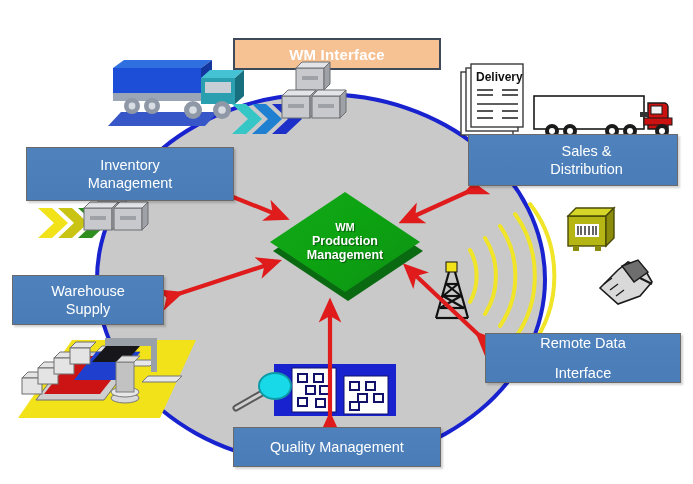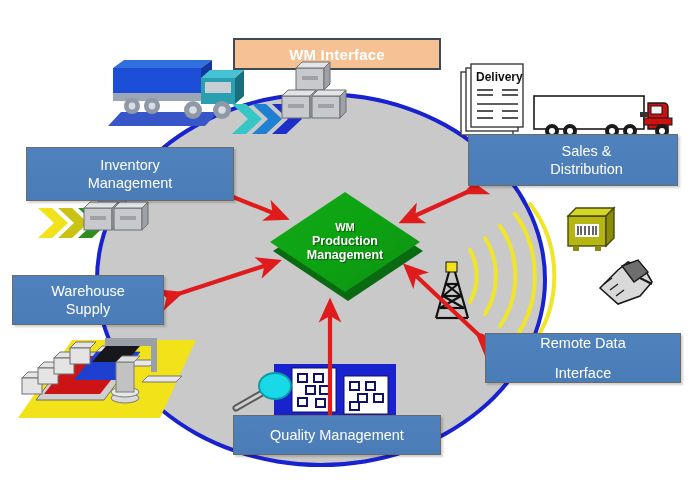--- a/index.html
+++ b/index.html
@@ -66,21 +66,21 @@
     line-height: 1.25;
     text-align: center;
     box-shadow: 2px 2px 2px rgba(0,0,0,.18);
   }
   .node span { display: block; white-space: nowrap; }
 
   #node-inventory { left: 26px;  top: 124px; width: 208px; height: 54px; margin-top: 23px; }
   #node-sales     { left: 468px; top: 134px; width: 210px; height: 52px; padding-left: 27px; }
   #node-production{ left: 12px;  top: 275px; width: 152px; height: 50px; }
   #node-remote    { left: 485px; top: 333px; width: 196px; height: 50px; justify-content: space-between; }
-  #node-quality   { left: 233px; top: 415px; width: 208px; height: 40px; }
+  #node-quality   { left: 233px; top: 427px; width: 208px; height: 40px; }
 
   
   .diamond-wrap {
     position: absolute;
     left: 270px;
     top: 192px;
     width: 150px;
     height: 100px;
   }
   .diamond-shadow, .diamond-face {

